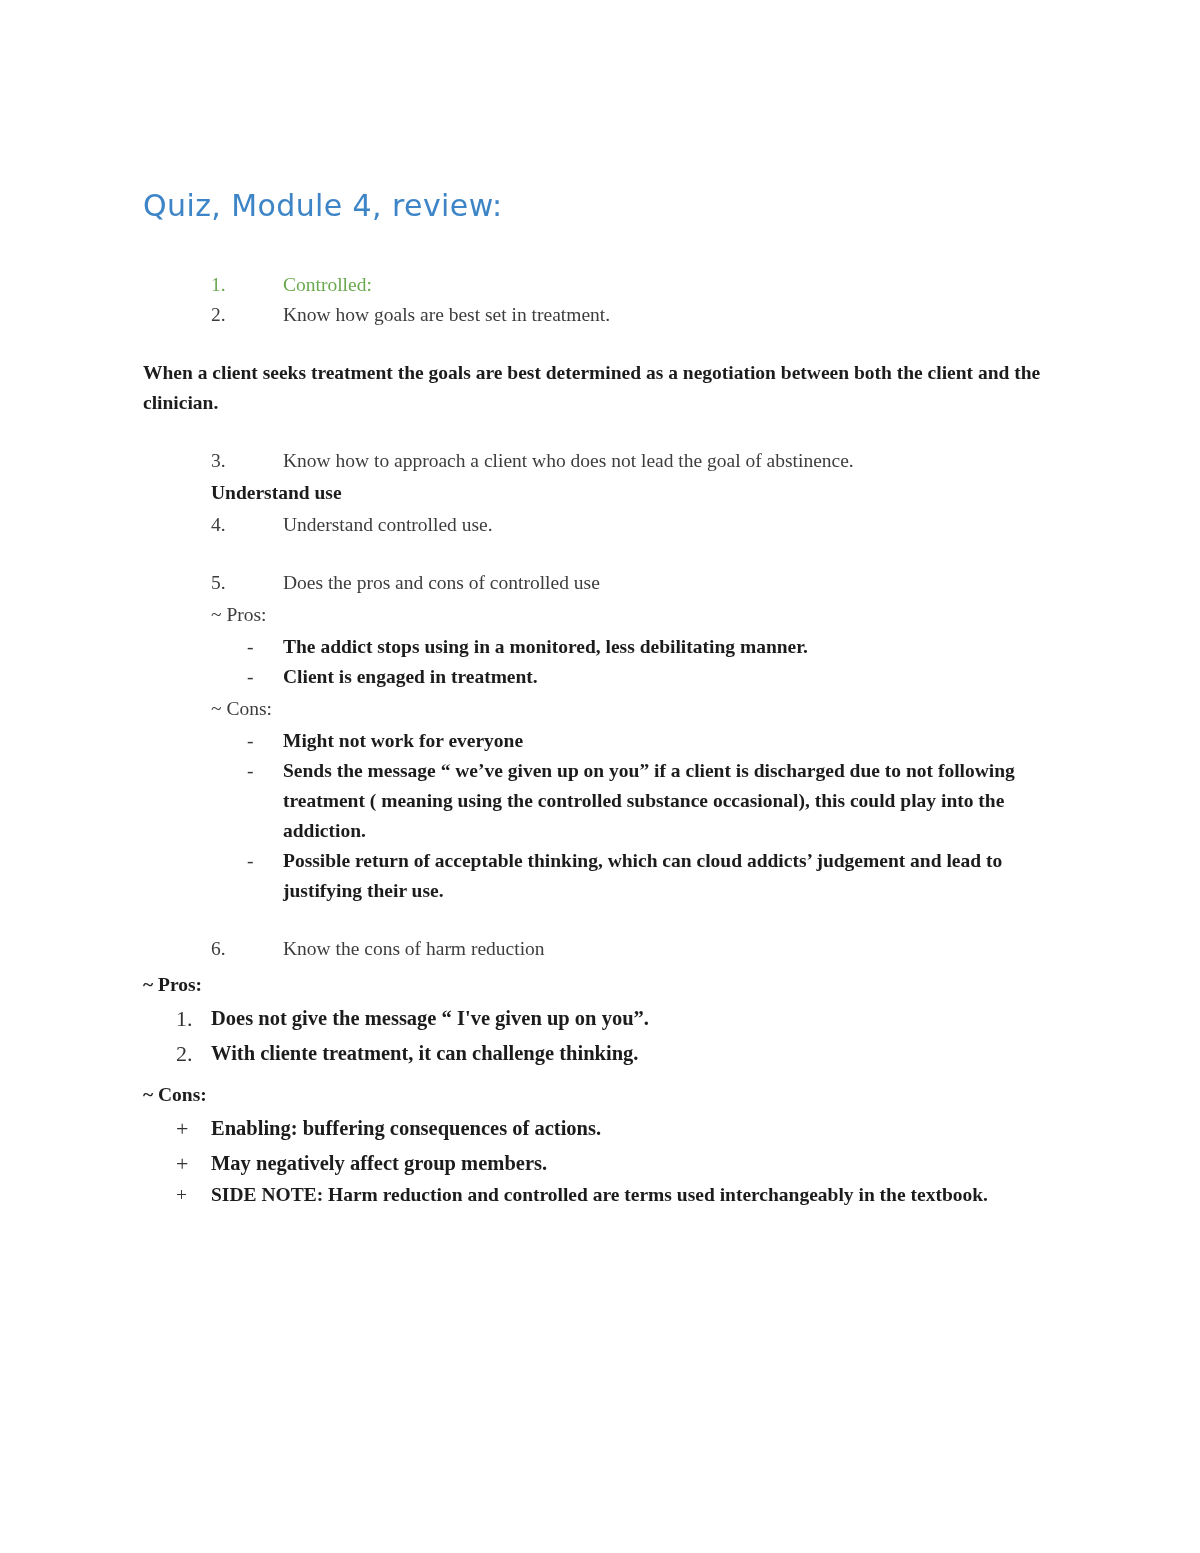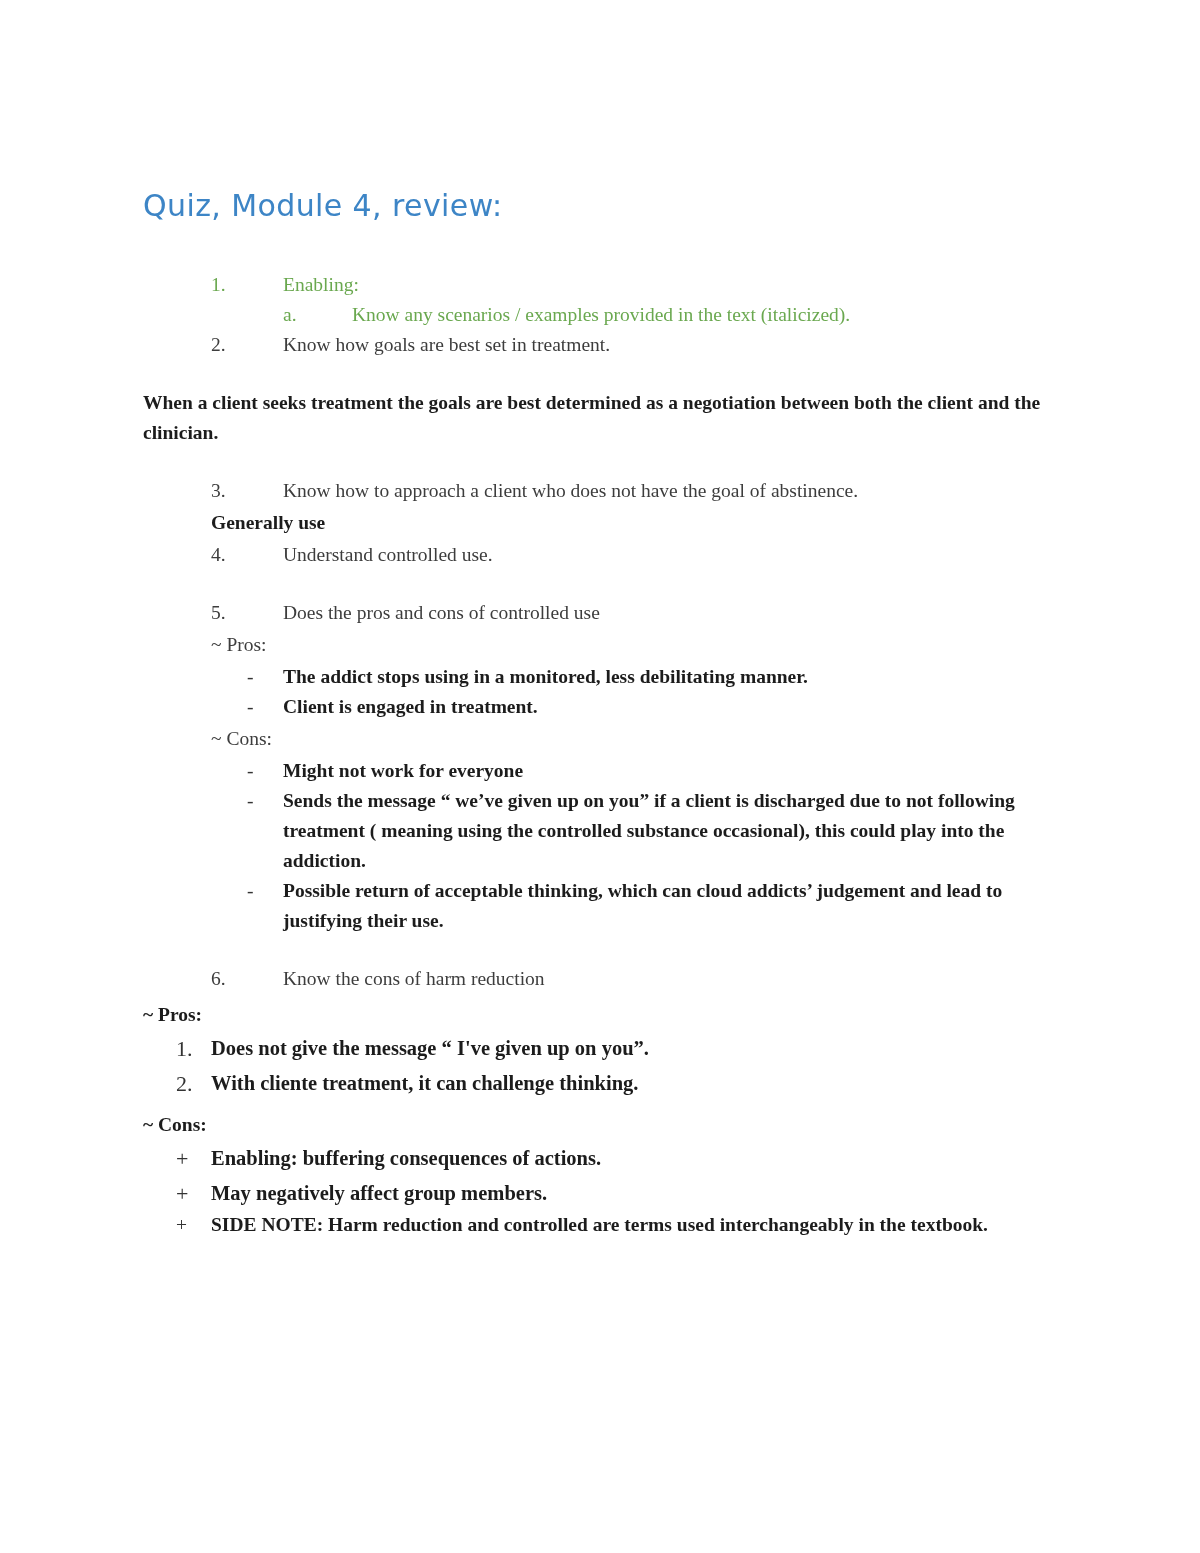--- a/index.html
+++ b/index.html
@@ -58,33 +58,32 @@
   .mt-sm { margin-top: 6px; }
 </style>
 </head>
 <body>
 
 <div class="page">
   <div>
       <h1 class="doc-title" style="color: rgb(61, 133, 198);">Quiz, Module 4, review:</h1>
       <div class="li ind-1 green">
         <span class="marker">1.</span>
-        <span class="li-text">Enabling:</span>
+        <span class="li-text">Controlled:</span>
       </div>
-      <div class="li ind-2 green"><span class="marker">a.</span><span class="li-text">Know any scenarios / examples provided in the text (italicized).</span></div>
       <div class="li ind-1">
         <span class="marker">2.</span>
         <span class="li-text">Know how goals are best set in treatment.</span>
       </div>
       <div class="para ind-p bold mt-lg">When a client seeks treatment the goals are best  determined as a negotiation between both the client and the clinician.</div>
       <div class="li ind-1 mt-lg">
         <span class="marker">3.</span>
-        <span class="li-text">Know how to approach a client who does not have the goal of abstinence.</span>
+        <span class="li-text">Know how to approach a client who does not lead the goal of abstinence.</span>
       </div>
-      <div class="para ind-b1 bold">Generally use</div>
+      <div class="para ind-b1 bold">Understand use</div>
       <div class="li ind-1">
         <span class="marker">4.</span>
         <span class="li-text">Understand controlled use.</span>
       </div>
       <div class="li ind-1 mt-lg">
         <span class="marker">5.</span>
         <span class="li-text">Does the pros and cons of controlled use</span>
       </div>
       <div class="para ind-t1">~ Pros:</div>
       <div class="li ind-dash bold">

